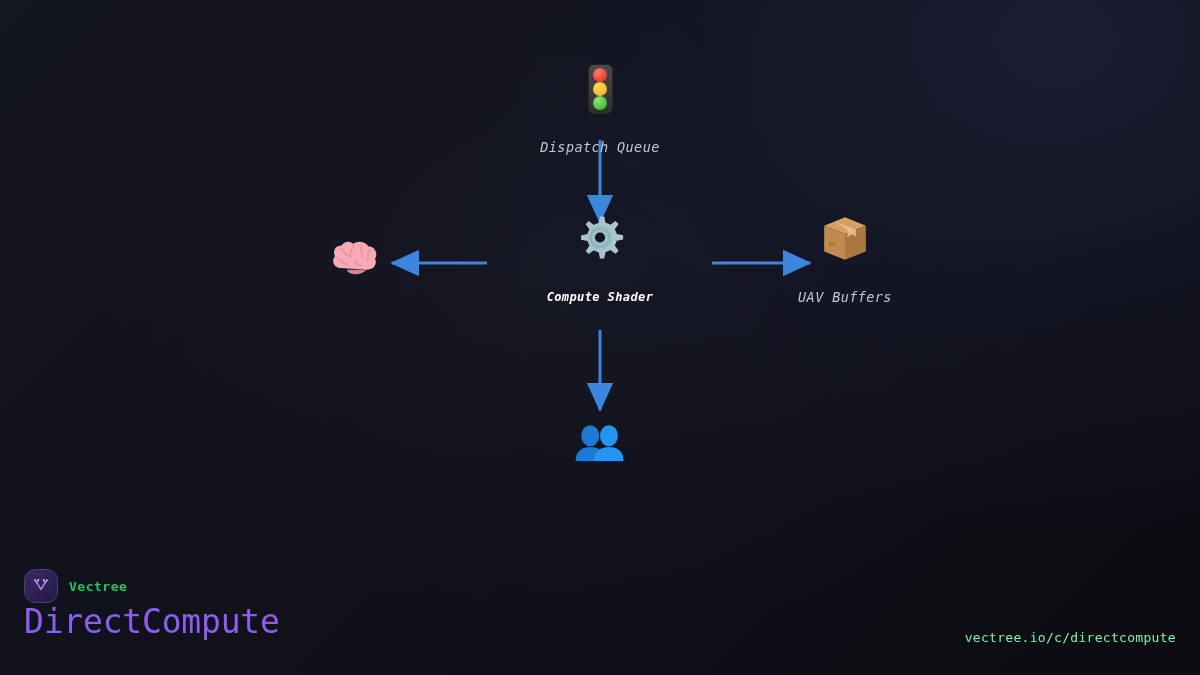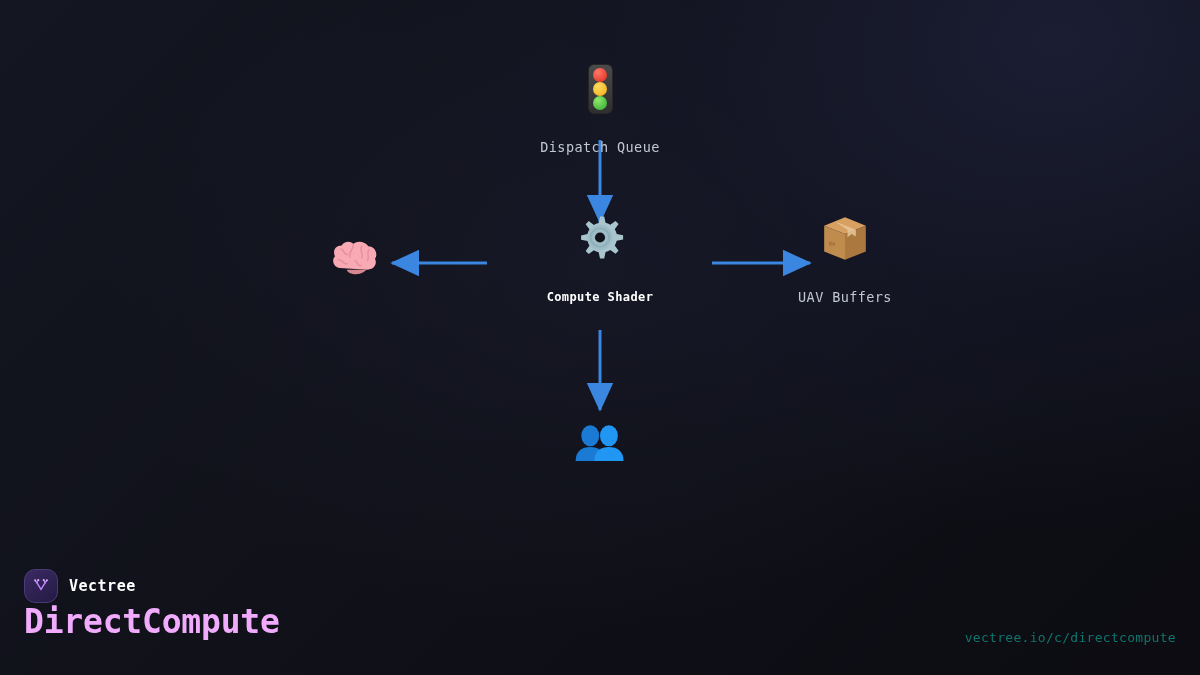--- a/index.html
+++ b/index.html
@@ -14,21 +14,21 @@
     background:
       radial-gradient(ellipse 900px 700px at 88% 6%, #1b1e33 0%, rgba(22,24,42,0.55) 38%, rgba(14,14,21,0) 70%),
       radial-gradient(ellipse 700px 500px at 50% 40%, rgba(30,32,52,0.45) 0%, rgba(14,14,21,0) 72%),
       linear-gradient(135deg,#141622 0%,#101119 45%,#0c0c12 100%);
   }
   #canvas{ position:absolute; inset:0; }
 
   
   .node{ position:absolute; transform:translate(-50%,-50%); text-align:center; width:220px; z-index:3; }
   .node .glyph{ height:56px; display:flex; align-items:center; justify-content:center; }
-  .node .label{ margin-top:22px; font-size:13.5px; letter-spacing:.4px; color:#c3c7d1; white-space:nowrap; }
+  .node .label{ margin-top:22px; font-size:13.5px; letter-spacing:.4px; color:#c3c7d1; white-space:nowrap;font-style:italic; }
   .node.center .label{ color:#ffffff; font-weight:bold; font-size:12px; }
 
   svg.edges{ position:absolute; inset:0; width:1200px; height:675px; z-index:1; }
 
   
   .tl-body{ width:25px; height:50px; border-radius:6px; background:linear-gradient(180deg,#4a4a4a,#2f2f2f);
             border:1px solid #262626; display:flex; flex-direction:column; align-items:center;
             justify-content:space-around; padding:3px 0; }
   .tl-l{ width:14px; height:14px; border-radius:50%; }
   .tl-r{ background:radial-gradient(circle at 35% 30%,#ff7a6a,#e02718); }
@@ -46,24 +46,24 @@
 
   
   .people-wrap{ width:52px; height:40px; }
 
   
   #footer{ position:absolute; left:0; right:0; bottom:0; height:120px; z-index:5; }
   #brand-row{ position:absolute; left:24px; top:14px; display:flex; align-items:center; gap:11px; }
   #logo-mark{ width:34px; height:34px; border-radius:11px;
               background:linear-gradient(145deg,#3a2a63,#241a44);
               border:1px solid #4b3a78; display:flex; align-items:center; justify-content:center; }
-  #brand-name{ font-size:15px; font-weight:bold; color:#ffffff; letter-spacing:.5px; }
-  #page-title{ position:absolute; left:24px; top:47px; font-size:33px; font-weight:bold;
-               color:#f0abfc; letter-spacing:-0.2px; }
-  #footer-url{ position:absolute; right:24px; bottom:30px; font-size:13px; color:#0f766e; letter-spacing:.3px;margin-left:48px; }
+  #brand-name{ font-size:13px; font-weight:bold; color:#22c55e; letter-spacing:.5px; }
+  #page-title{ position:absolute; left:24px; top:47px; font-size:33px; font-weight:normal;
+               color:#8b5cf6; letter-spacing:-0.2px; }
+  #footer-url{ position:absolute; right:24px; bottom:30px; font-size:13px; color:#86efac; letter-spacing:.3px;margin-left:48px; }
 </style>
 </head>
 <body>
 
 <div id="bg-gradient"></div>
 
 <div id="canvas">
 
   <svg class="edges" viewBox="0 0 1200 675">
     <defs>

